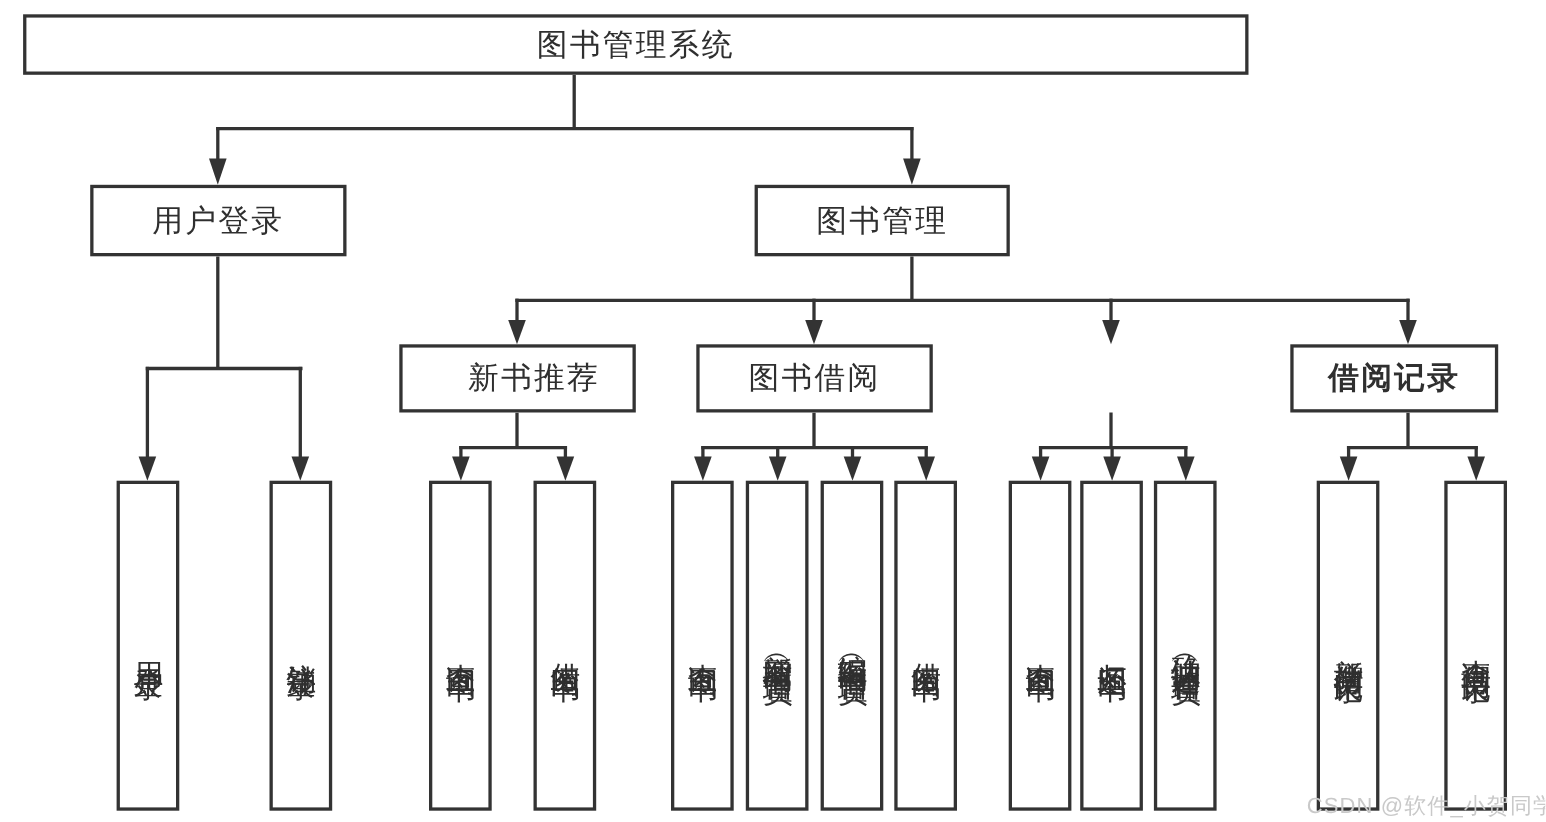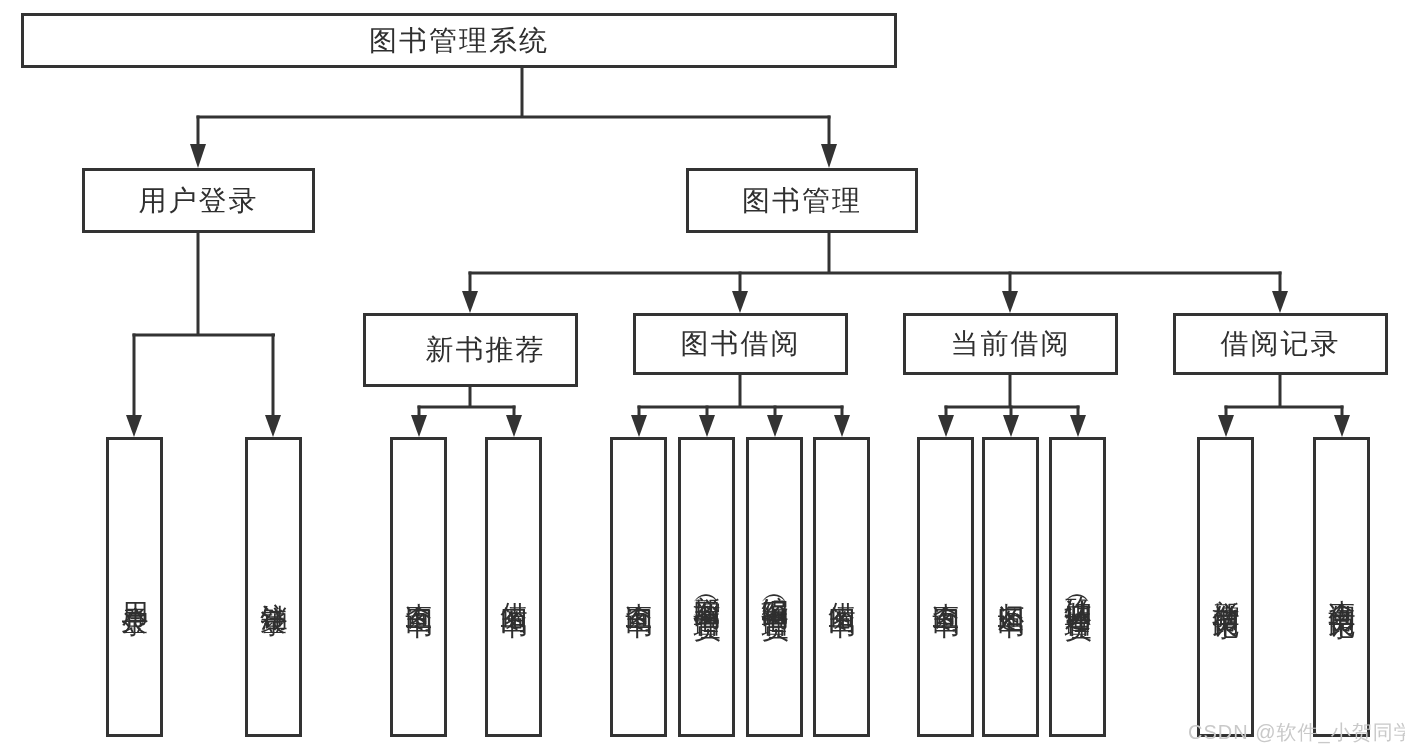--- a/index.html
+++ b/index.html
@@ -44,27 +44,27 @@
   }
   .leaf span {
     writing-mode: vertical-rl;
     text-orientation: mixed;
     font-size: 27px;
     letter-spacing: 3px;
     line-height: 1.15;
     white-space: nowrap;
   }
   
-  #root-box      { left: 21px;  top: 13px;  width: 876px; height: 55px; font-family: Liberation Serif, serif; }
+  #root-box      { left: 21px;  top: 13px;  width: 1114px; height: 55px; font-family: Liberation Serif, serif; }
   #n-user-login  { left: 82px;  top: 168px; width: 233px;  height: 65px; }
   #n-book-mgmt   { left: 686px; top: 168px; width: 232px;  height: 65px; }
-  #n-new-rec     { left: 363px; top: 313px; width: 215px;  height: 74px; padding-left: 30px; }
+  #n-new-rec     { left: 363px; top: 313px; width: 215px;  height: 62px; padding-left: 30px; }
   #n-borrow      { left: 633px; top: 313px; width: 215px;  height: 62px; text-align: right; }
   #n-current     { left: 903px; top: 313px; width: 215px;  height: 62px; }
-  #n-records     { left: 1173px;top: 313px; width: 215px;  height: 62px; }
+  #n-records     { left: 1173px;top: 313px; width: 189px;  height: 62px; font-weight: bold; }
   #lf-1  { left: 106px;  }
   #lf-2  { left: 245px;  }
   #lf-3  { left: 390px;  }
   #lf-4  { left: 485px;  }
   #lf-5  { left: 610px;  }
   #lf-6  { left: 678px;  }
   #lf-7  { left: 746px;  }
   #lf-8  { left: 813px;  }
   #lf-9  { left: 917px;  }
   #lf-10 { left: 982px;  }
@@ -173,23 +173,20 @@
   <div class="box h-node" id="n-book-mgmt">
     <span>图书管理</span>
   </div>
 
   <div class="box h-node" id="n-new-rec">
     <span>新书推荐</span>
   </div>
   <div class="box h-node" id="n-borrow">
     <span>图书借阅</span>
   </div>
-  <div class="box h-node" id="n-current">
-    <span>当前借阅</span>
-  </div>
   <div class="box h-node" id="n-records">
     <span>借阅记录</span>
   </div>
 
   <div class="box leaf" id="lf-1">
     <span>用户登录</span>
   </div>
   <div class="box leaf" id="lf-2">
     <span>注销登录</span>
   </div>

